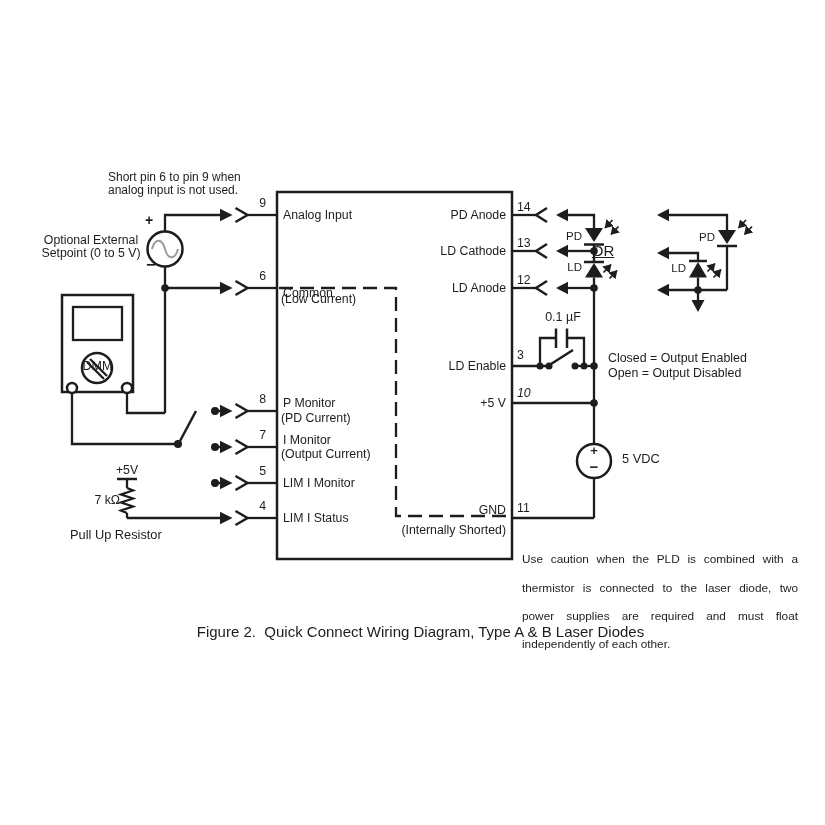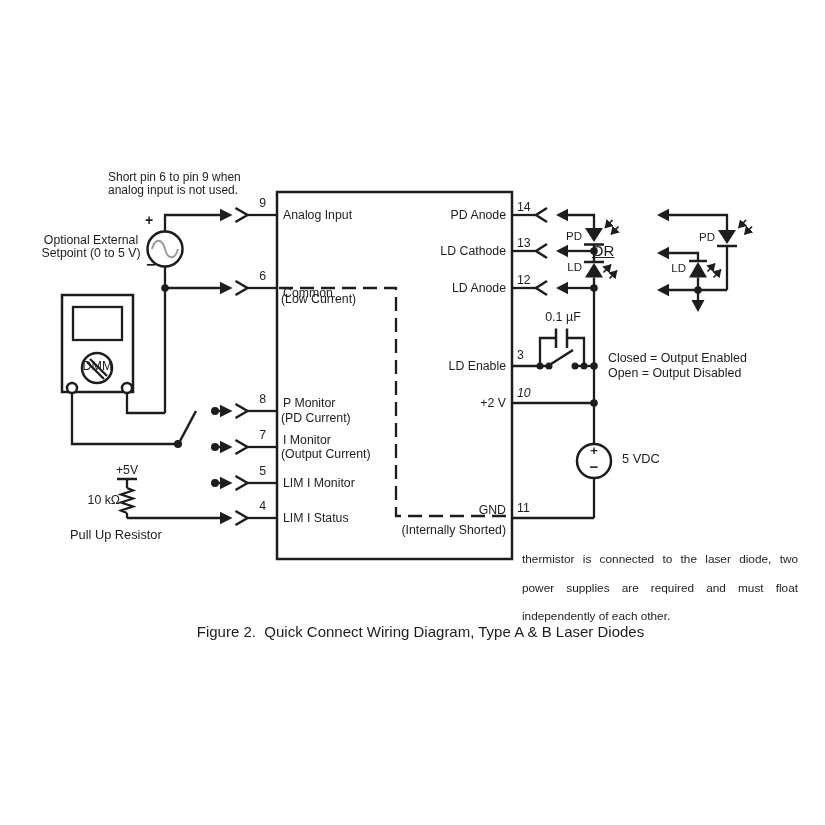--- a/index.html
+++ b/index.html
@@ -218,21 +218,21 @@
 
   <div class="t c" style="left:33px; top:234px; width:116px; line-height:13.4px;">Optional External
 Setpoint (0 to 5 V)</div>
 
   <div class="t b" style="left:145px; top:214px; font-size:14px;">+</div>
   <div class="t b" style="left:146px; top:258px; font-size:16px;">−</div>
 
   <div class="t c" style="left:73px; top:316px; width:49px; font-size:12.5px;margin-top:44px;">DMM</div>
 
   <div class="t c" style="left:103px; top:464px; width:48px;">+5V</div>
-  <div class="t r" style="left:66px; top:494px; width:54px;">10 kΩ</div>
+  <div class="t r" style="left:66px; top:494px; width:54px;">7 kΩ</div>
   <div class="t" style="left:70px; top:528px; font-size:12.8px;">Pull Up Resistor</div>
 
   <div class="t r" style="left:236px; top:197px; width:30px;">9</div>
   <div class="t r" style="left:236px; top:270px; width:30px;">6</div>
   <div class="t r" style="left:236px; top:393px; width:30px;">8</div>
   <div class="t r" style="left:236px; top:429px; width:30px;">7</div>
   <div class="t r" style="left:236px; top:465px; width:30px;">5</div>
   <div class="t r" style="left:236px; top:500px; width:30px;">4</div>
 
   <div class="t" style="left:283px; top:209px;">Analog Input</div>
@@ -249,41 +249,42 @@
   <div class="t" style="left:517px; top:237px;">13</div>
   <div class="t" style="left:517px; top:274px;">12</div>
   <div class="t" style="left:517px; top:349px;">3</div>
   <div class="t" style="left:517px; top:387px;font-style:italic;">10</div>
   <div class="t" style="left:517px; top:502px;">11</div>
 
   <div class="t r" style="left:380px; top:209px; width:126px;">PD Anode</div>
   <div class="t r" style="left:380px; top:245px; width:126px;">LD Cathode</div>
   <div class="t r" style="left:380px; top:282px; width:126px;">LD Anode</div>
   <div class="t r" style="left:380px; top:360px; width:126px;">LD Enable</div>
-  <div class="t r" style="left:380px; top:397px; width:126px;">+2 V</div>
+  <div class="t r" style="left:380px; top:397px; width:126px;">+5 V</div>
   <div class="t r" style="left:380px; top:504px; width:126px;">GND</div>
   <div class="t r" style="left:380px; top:524px; width:126px;">(Internally Shorted)</div>
 
   <div class="t r" style="left:551px; top:230px; width:31px; font-size:11.5px;">PD</div>
   <div class="t r" style="left:551px; top:261px; width:31px; font-size:11.5px;">LD</div>
   <div class="t r" style="left:684px; top:231px; width:31px; font-size:11.5px;">PD</div>
   <div class="t r" style="left:655px; top:262px; width:31px; font-size:11.5px;">LD</div>
 
   <div class="t c" style="left:586px; top:244px; width:34px; font-size:15px;text-decoration:underline;">OR</div>
 
   <div class="t c" style="left:533px; top:311px; width:60px; font-size:12.5px;">0.1 µF</div>
 
   <div class="t" style="left:608px; top:351px; width:160px; font-size:12.4px; line-height:15.2px;">Closed = Output Enabled
 Open = Output Disabled</div>
 
   <div class="t b c" style="left:587px; top:444px; width:14px; font-size:13px;">+</div>
   <div class="t b c" style="left:587px; top:460px; width:14px; font-size:15px;">−</div>
   <div class="t" style="left:622px; top:452px; font-size:12.8px;">5 VDC</div>
 
   <div class="t" style="left:522px; top:539px; width:276px;">
+    <div class="caution-line">Use caution when the PLD is combined with a</div>
     <div class="caution-line">thermistor is connected to the laser diode, two</div>
     <div class="caution-line">power supplies are required and must float</div>
     <div class="caution-line caution-last">independently of each other.</div>
   </div>
 
   <div class="t c caption" style="left:63px; top:625px; width:715px;">Figure 2.  Quick Connect Wiring Diagram, Type A &amp; B Laser Diodes</div>
 
 </div>
 
 </body></html>

